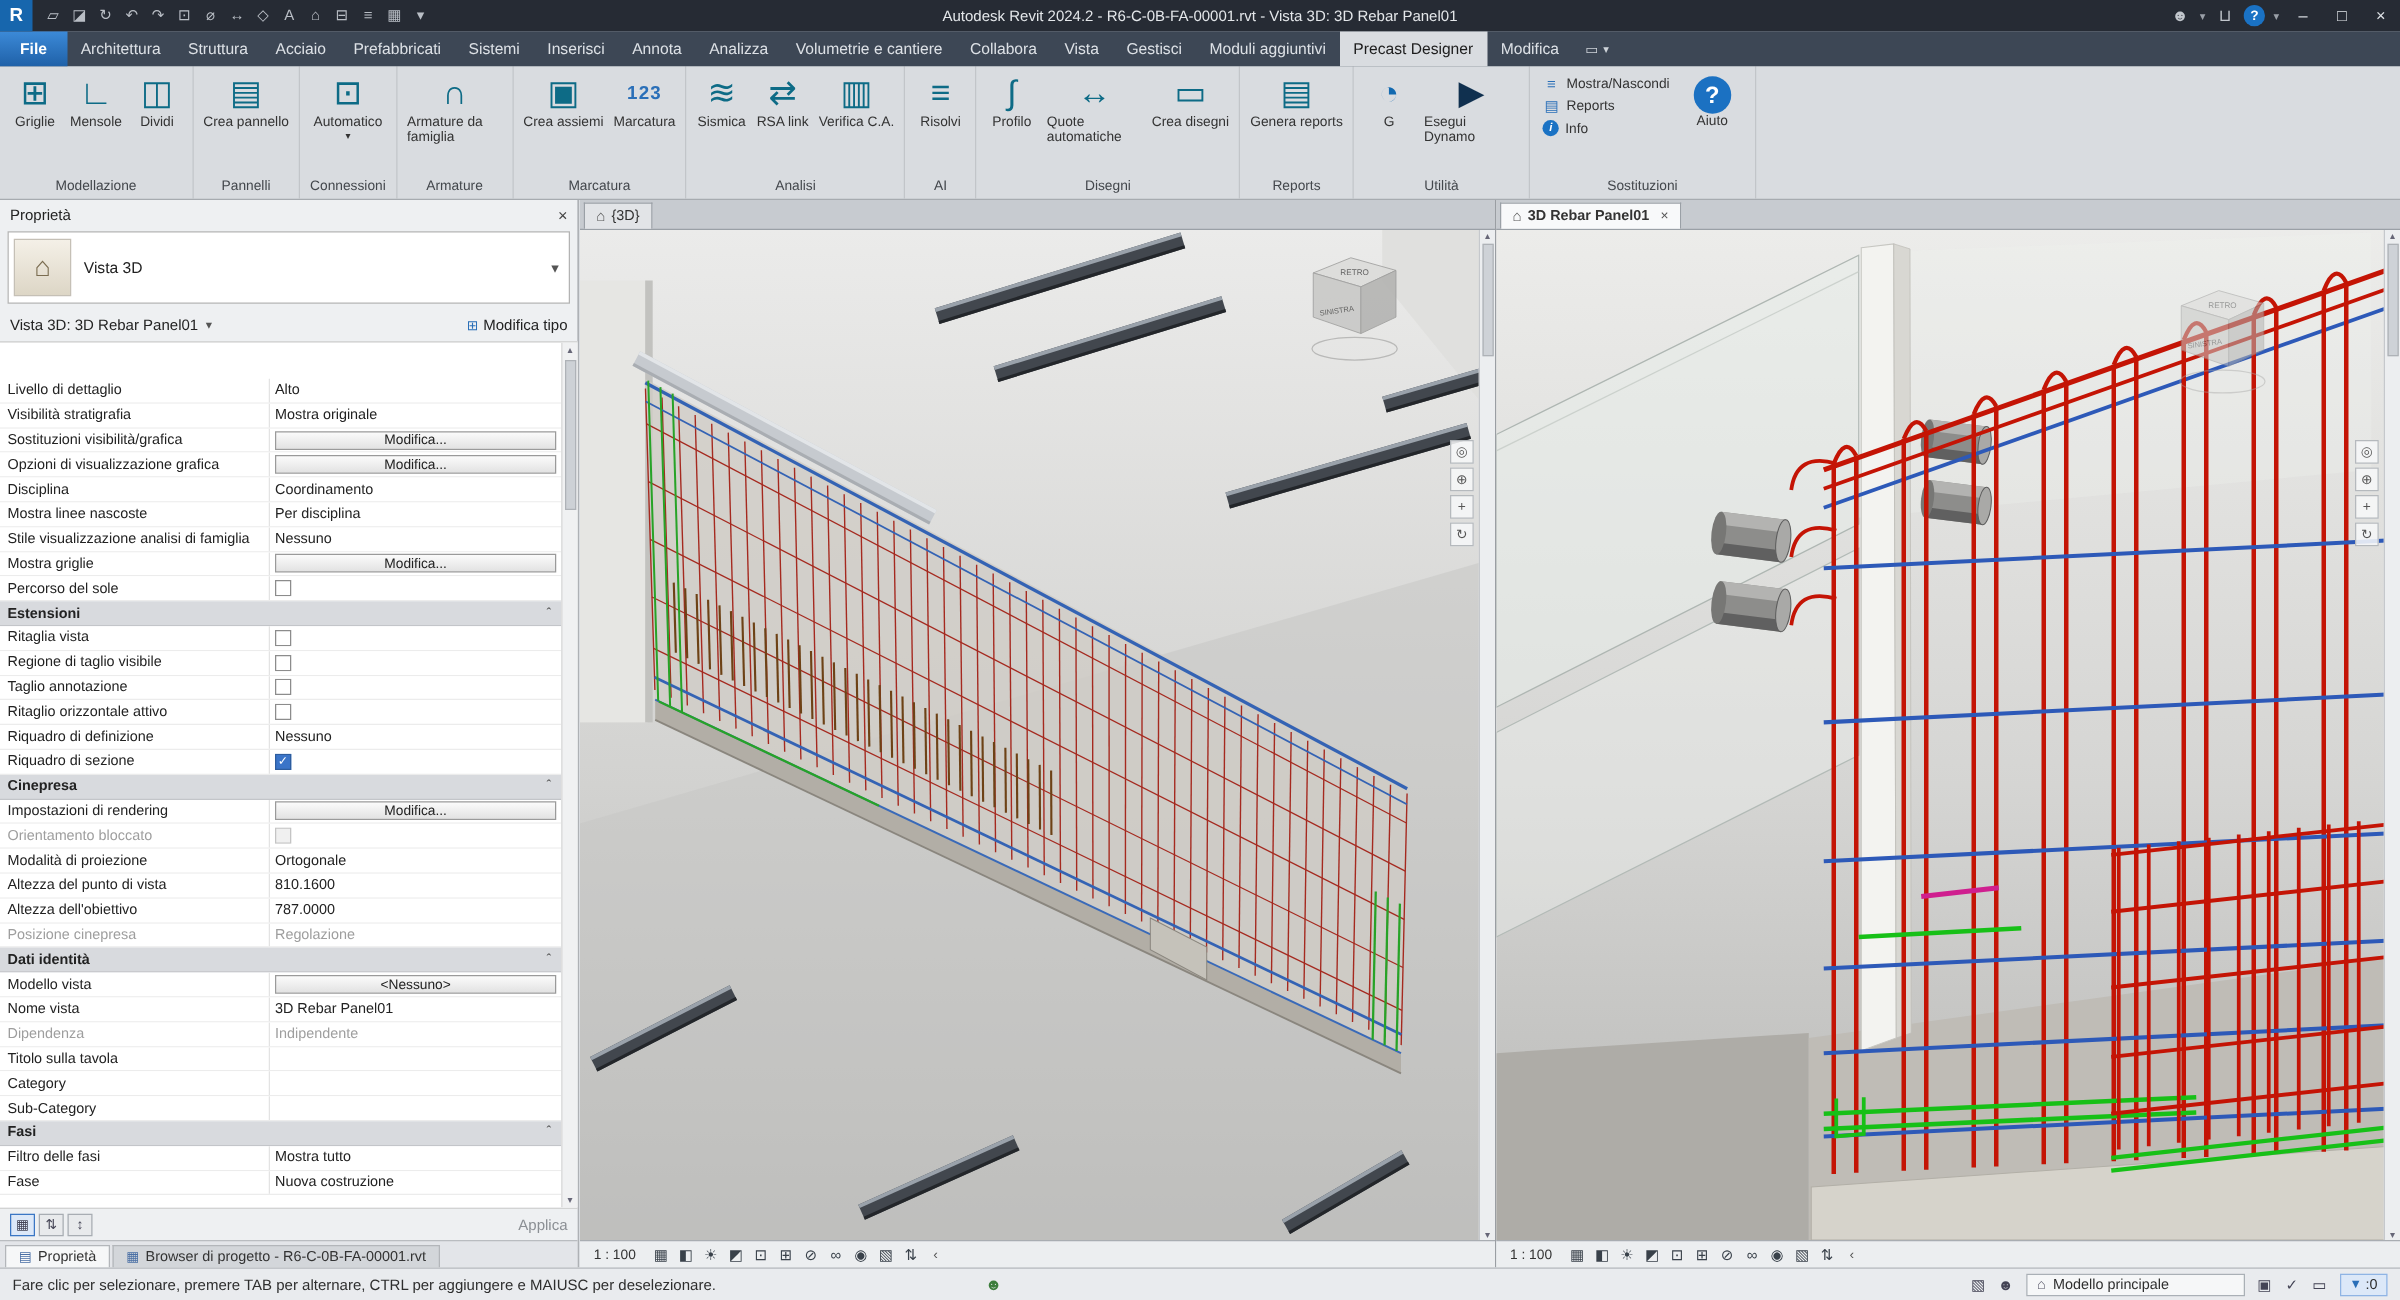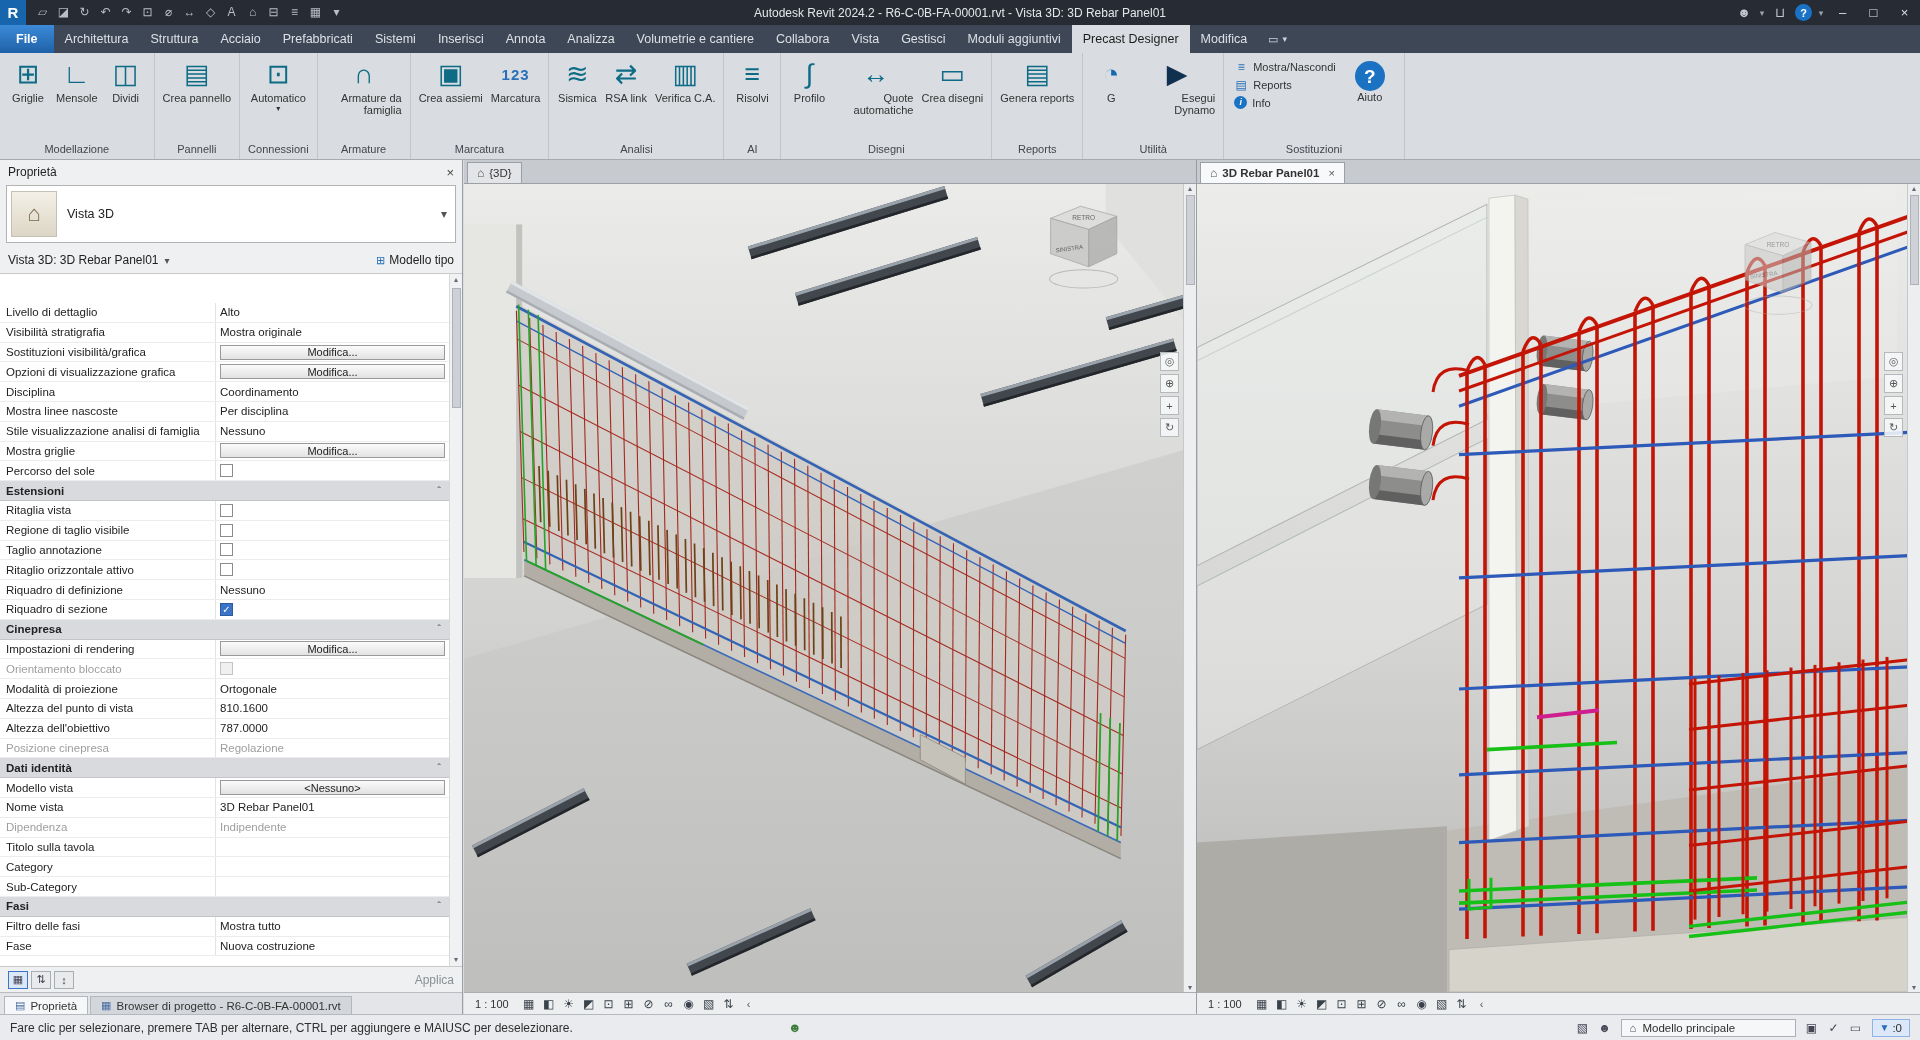--- a/index.html
+++ b/index.html
@@ -27,21 +27,21 @@
   .tab.active{background:#d9dce0;color:#1d1d1d;}
   .tab-extra{display:flex;align-items:center;gap:4px;padding:0 10px;color:#cfd4da;font-size:11px;}
   .tab-extra .sm{font-size:9px;}
 
   
   .ribbon{position:absolute;top:53px;left:0;right:0;height:107px;background:#d9dce0;border-bottom:1px solid #a7abb0;display:flex;align-items:stretch;z-index:28;}
   .rgroup{display:flex;flex-direction:column;border-right:1px solid #c2c5c9;padding:0 2px;flex:none;}
   .rtools{flex:1;display:flex;align-items:stretch;justify-content:center;padding:2px 2px 0;}
   .rtool{display:flex;flex-direction:column;align-items:center;min-width:48px;max-width:84px;padding:1px 4px;}
   .ricon{height:36px;display:flex;align-items:center;justify-content:center;font-size:27px;line-height:1;color:#0d6b86;}
-  .rlabel{font-size:11px;line-height:12px;color:#333;text-align:right;}
+  .rlabel{font-size:11px;line-height:12px;color:#333;text-align:left;}
   .rmenu{font-size:8px;color:#333;height:9px;line-height:9px;}
   .rcaption{height:18px;line-height:17px;font-size:11px;color:#43474c;text-align:center;white-space:nowrap;padding:0 6px;}
   .num .ricon{font-size:15px;font-weight:bold;color:#2a6fb8;letter-spacing:1px;}
   .dyn .ricon{color:#10304f;}
   .gg .ricon{color:#1269b0;}
   .settings-tools{display:flex;align-items:flex-start;gap:10px;padding:4px 8px 0;}
   .setlist{display:flex;flex-direction:column;gap:4px;padding-top:3px;}
   .setrow{display:flex;align-items:center;gap:5px;font-size:11px;color:#333;white-space:nowrap;}
   .seticon{width:14px;text-align:center;color:#2a6fb8;font-size:12px;flex:none;}
   .seticon.info-circle{background:#1a72c4;color:#fff;border-radius:50%;width:13px;height:13px;line-height:13px;font-size:9px;font-style:italic;font-weight:bold;}
@@ -374,21 +374,21 @@
           <span>⌂</span>
         </div>
       <div class="p-selname">Vista 3D</div>
       <span class="p-caret">▾</span>
     </div>
     <div class="p-typerow">
       <span>Vista 3D: 3D Rebar Panel01</span>
       <span class="p-caret2">▾</span>
       <span class="p-modtype">
         <span class="mt-icon">⊞</span>
-        <span>Modello tipo</span>
+        <span>Modifica tipo</span>
       </span>
     </div>
     <div class="p-gridwrap">
       <div class="p-grid">
 
           <div class="prow t-text">
             <span class="plabel">Livello di dettaglio</span>
             <span class="pval">Alto</span>
 
           </div>

